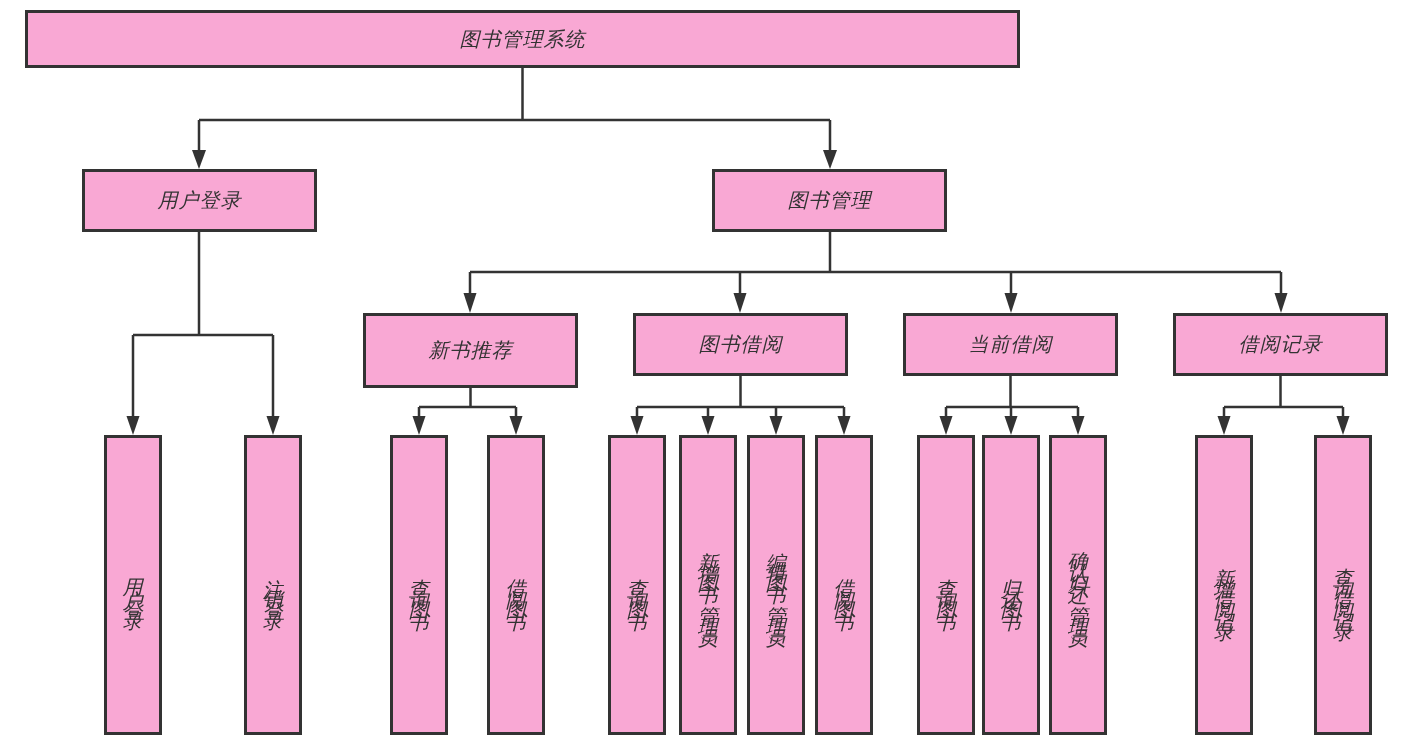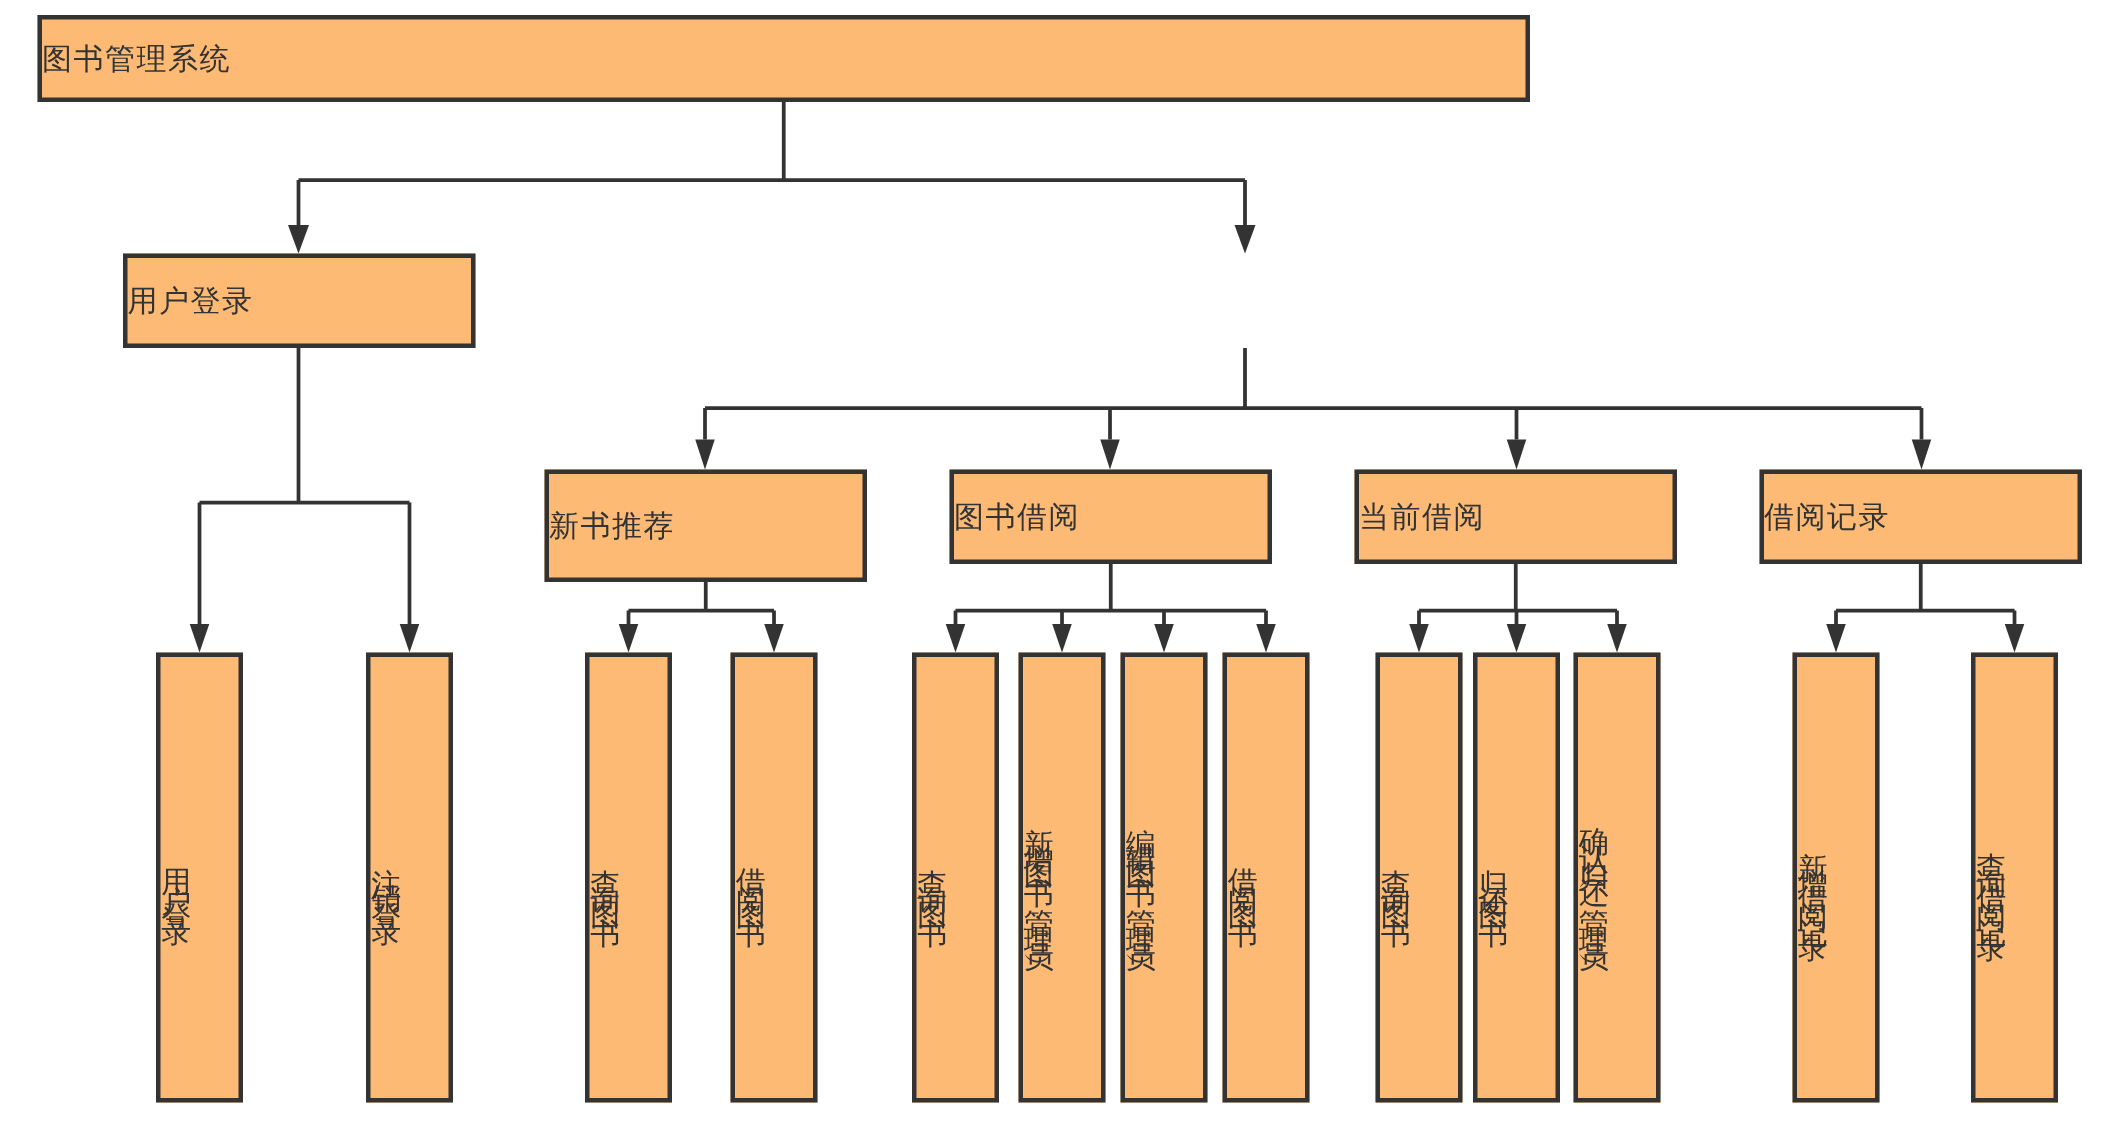--- a/index.html
+++ b/index.html
@@ -15,25 +15,27 @@
   .wires {
     position: absolute;
     left: 0; top: 0;
     width: 1405px; height: 747px;
     pointer-events: none;
   }
   .wires path { stroke: #333333; stroke-width: 2.5; fill: none; }
   .wires polygon { fill: #333333; stroke: none; }
   .box {
     position: absolute;
-    background: #fdba74;
+    background: #f9a8d4;
     border: 3px solid #333333;
     box-sizing: border-box;
     display: flex;
     align-items: center;
+    justify-content: center;
+    font-style: italic;
   }
   .box-h .label {
     font-size: 20px;
     letter-spacing: 1px;
     white-space: nowrap;
   }
   .box-v .label {
     writing-mode: vertical-rl;
     text-orientation: mixed;
     font-size: 20px;
@@ -106,20 +108,23 @@
     </g>
   </svg>
 
   <div class="box box-h" style="left:25px; top:10px; width:995px; height:58px;">
     <span class="label">图书管理系统</span>
   </div>
 
   <div class="box box-h" style="left:82px; top:169px; width:235px; height:63px;">
     <span class="label">用户登录</span>
   </div>
+  <div class="box box-h" style="left:712px; top:169px; width:235px; height:63px;">
+    <span class="label">图书管理</span>
+  </div>
 
   <div class="box box-h" style="left:363px; top:313px; width:215px; height:75px;">
     <span class="label">新书推荐</span>
   </div>
   <div class="box box-h" style="left:633px; top:313px; width:215px; height:63px;">
     <span class="label">图书借阅</span>
   </div>
   <div class="box box-h" style="left:1173px; top:313px; width:215px; height:63px;">
     <span class="label">借阅记录</span>
   </div>

